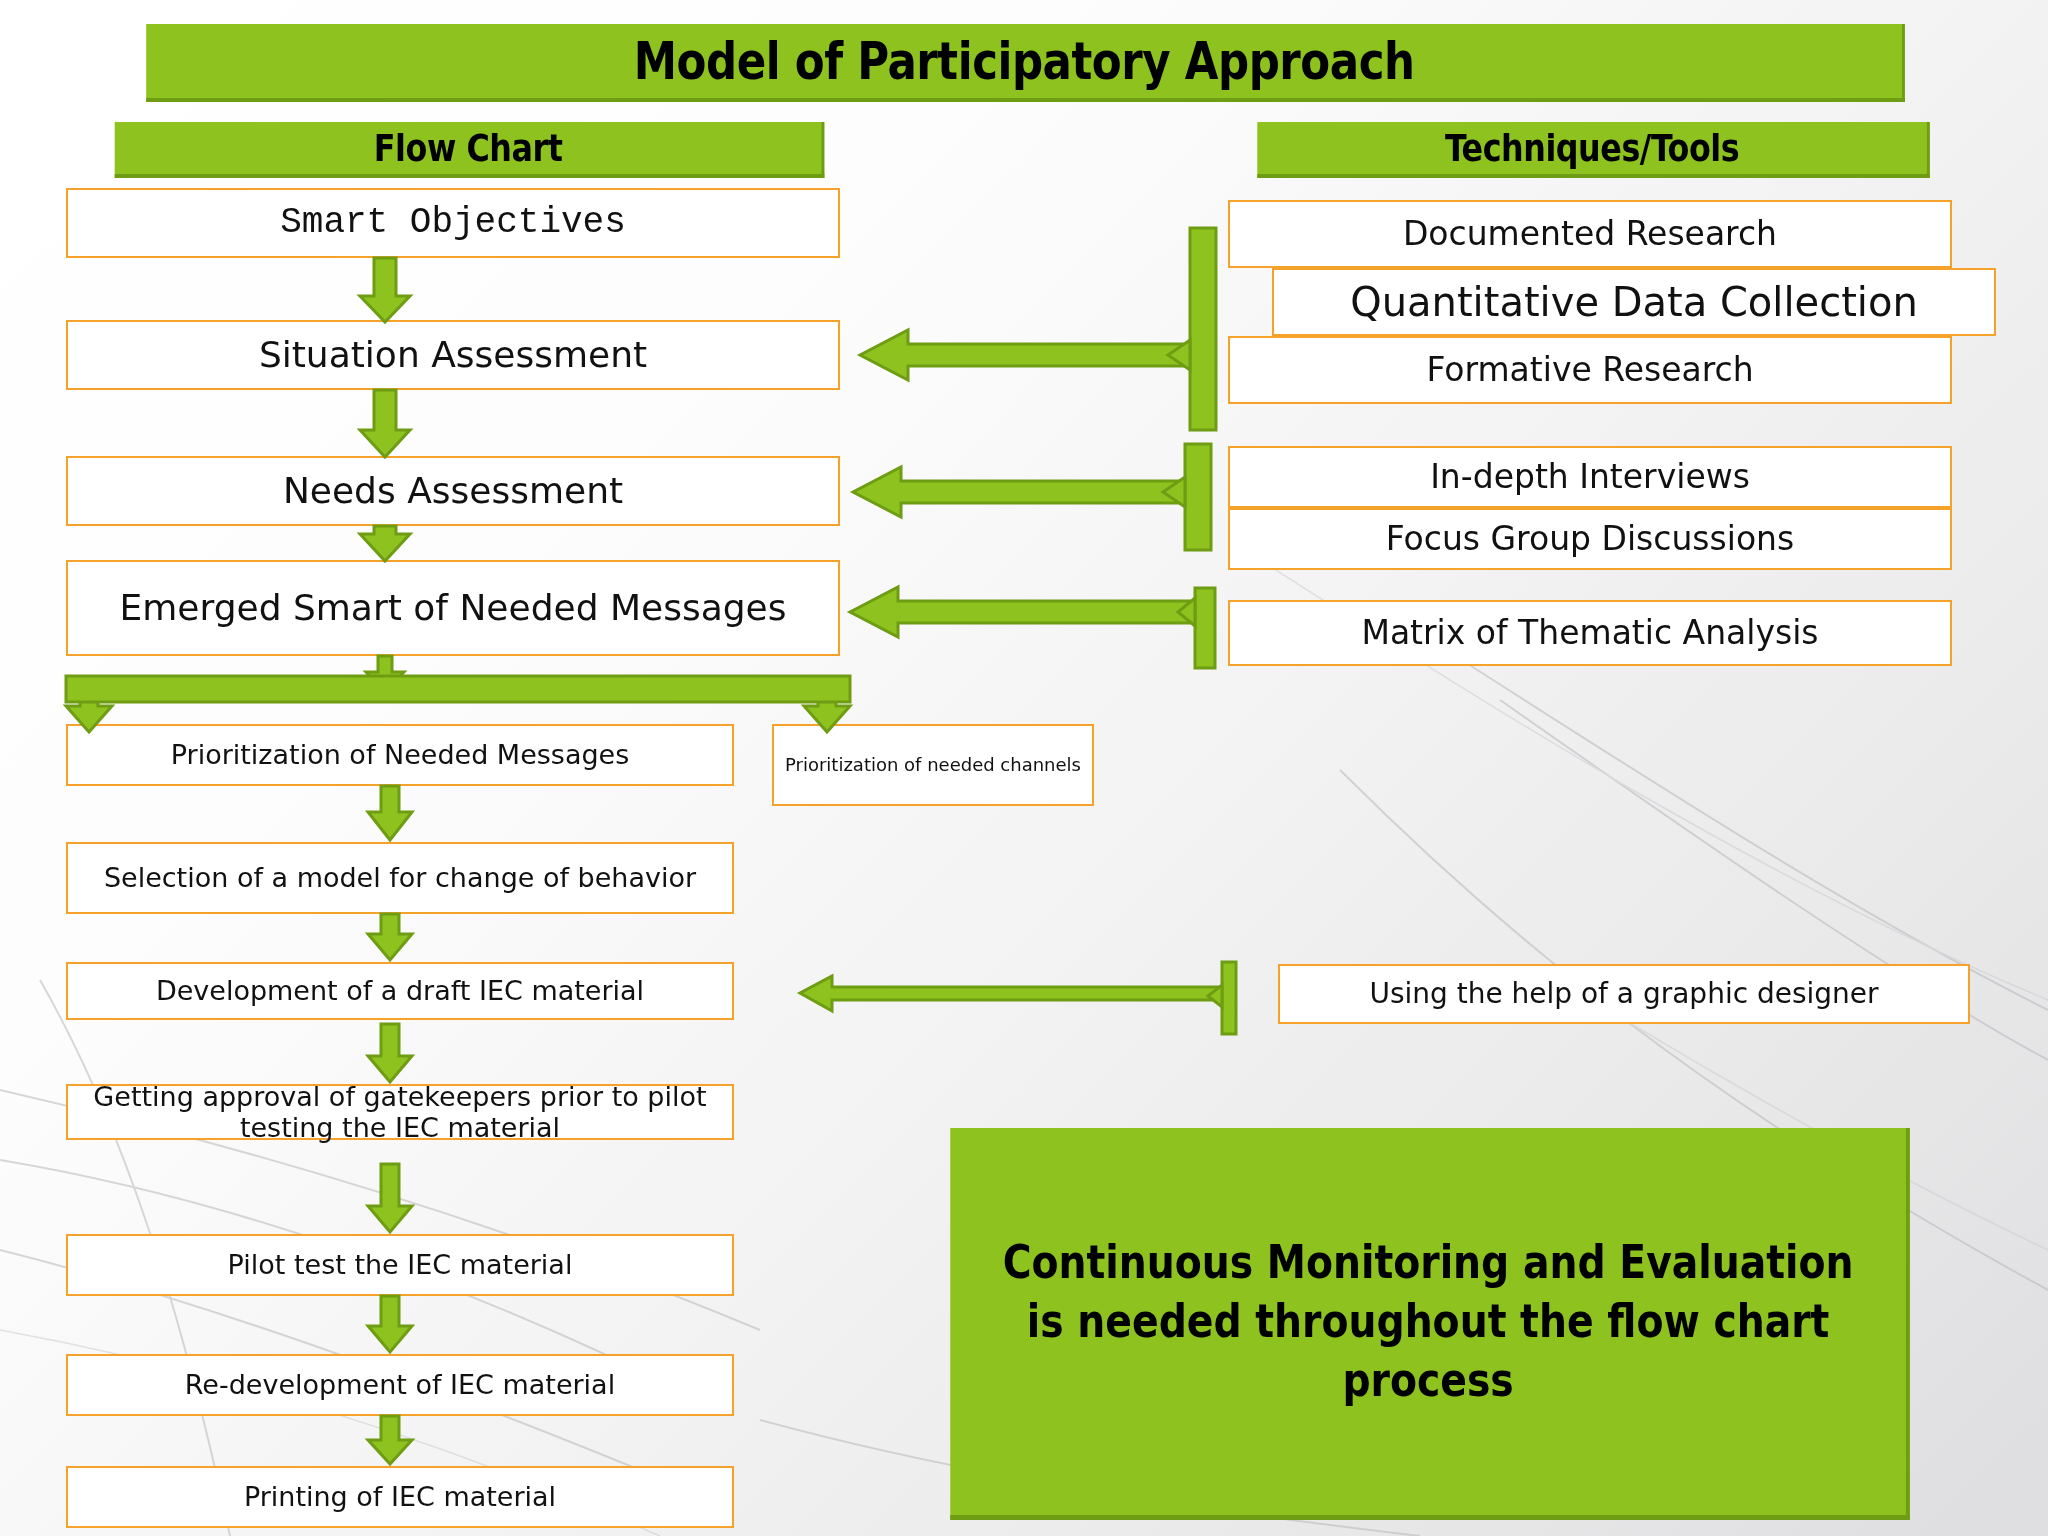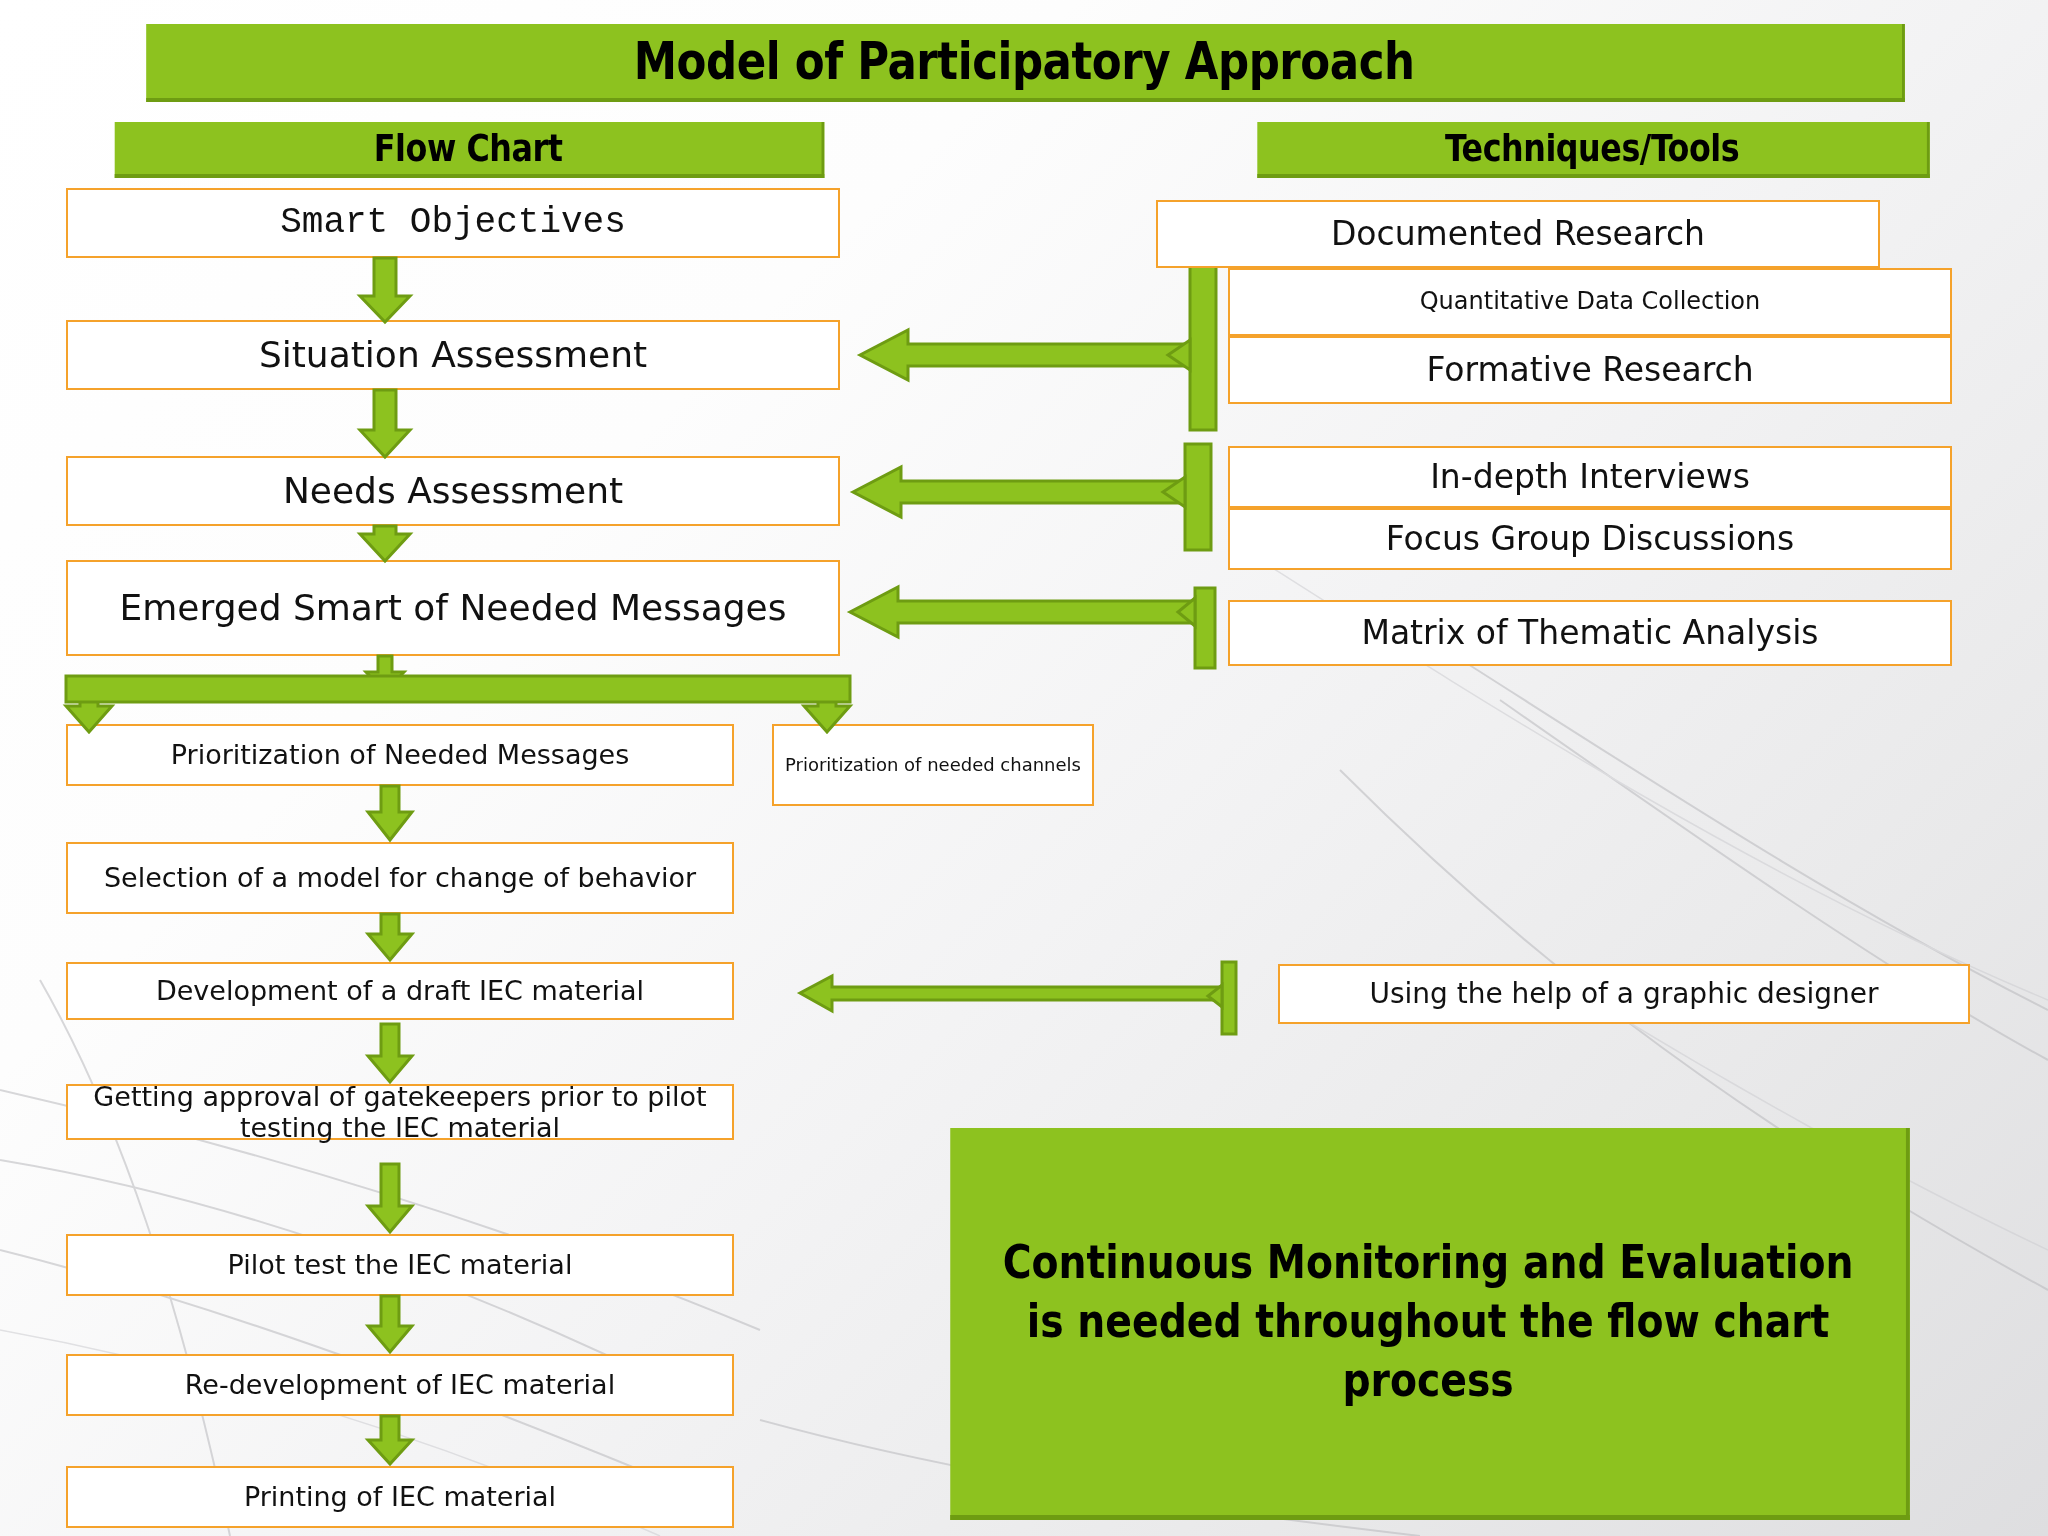--- a/index.html
+++ b/index.html
@@ -170,24 +170,24 @@
 
     <rect x="1195" y="588" width="20" height="80" fill="#8DC21F" stroke="#6E9C12" stroke-width="3"></rect>
     <polygon points="1195,598 1195,626 1178,612" fill="#8DC21F" stroke="#6E9C12" stroke-width="3"></polygon>
 
     <rect x="1222" y="962" width="14" height="72" fill="#8DC21F" stroke="#6E9C12" stroke-width="3"></rect>
     <polygon points="1222,985 1222,1007 1208,996" fill="#8DC21F" stroke="#6E9C12" stroke-width="3"></polygon>
 
     <rect x="66" y="676" width="784" height="26" fill="#8DC21F" stroke="#6E9C12" stroke-width="3"></rect>
   </svg>
 
-  <div class="box tool" style="left:1156px;top:200px;width:724px;height:68px;font-size:33px;">
+  <div class="box tool" style="left:1228px;top:200px;width:724px;height:68px;font-size:33px;">
     <span>Documented Research</span>
   </div>
-  <div class="box tool" style="left:1228px;top:268px;width:724px;height:68px;font-size:24px;">
+  <div class="box tool" style="left:1272px;top:268px;width:724px;height:68px;font-size:40px;">
     <span>Quantitative Data Collection</span>
   </div>
   <div class="box tool" style="left:1228px;top:336px;width:724px;height:68px;font-size:33px;">
     <span>Formative Research</span>
   </div>
 
   <div class="box tool" style="left:1228px;top:446px;width:724px;height:62px;font-size:33px;">
     <span>In-depth Interviews</span>
   </div>
   <div class="box tool" style="left:1228px;top:508px;width:724px;height:62px;font-size:33px;">

